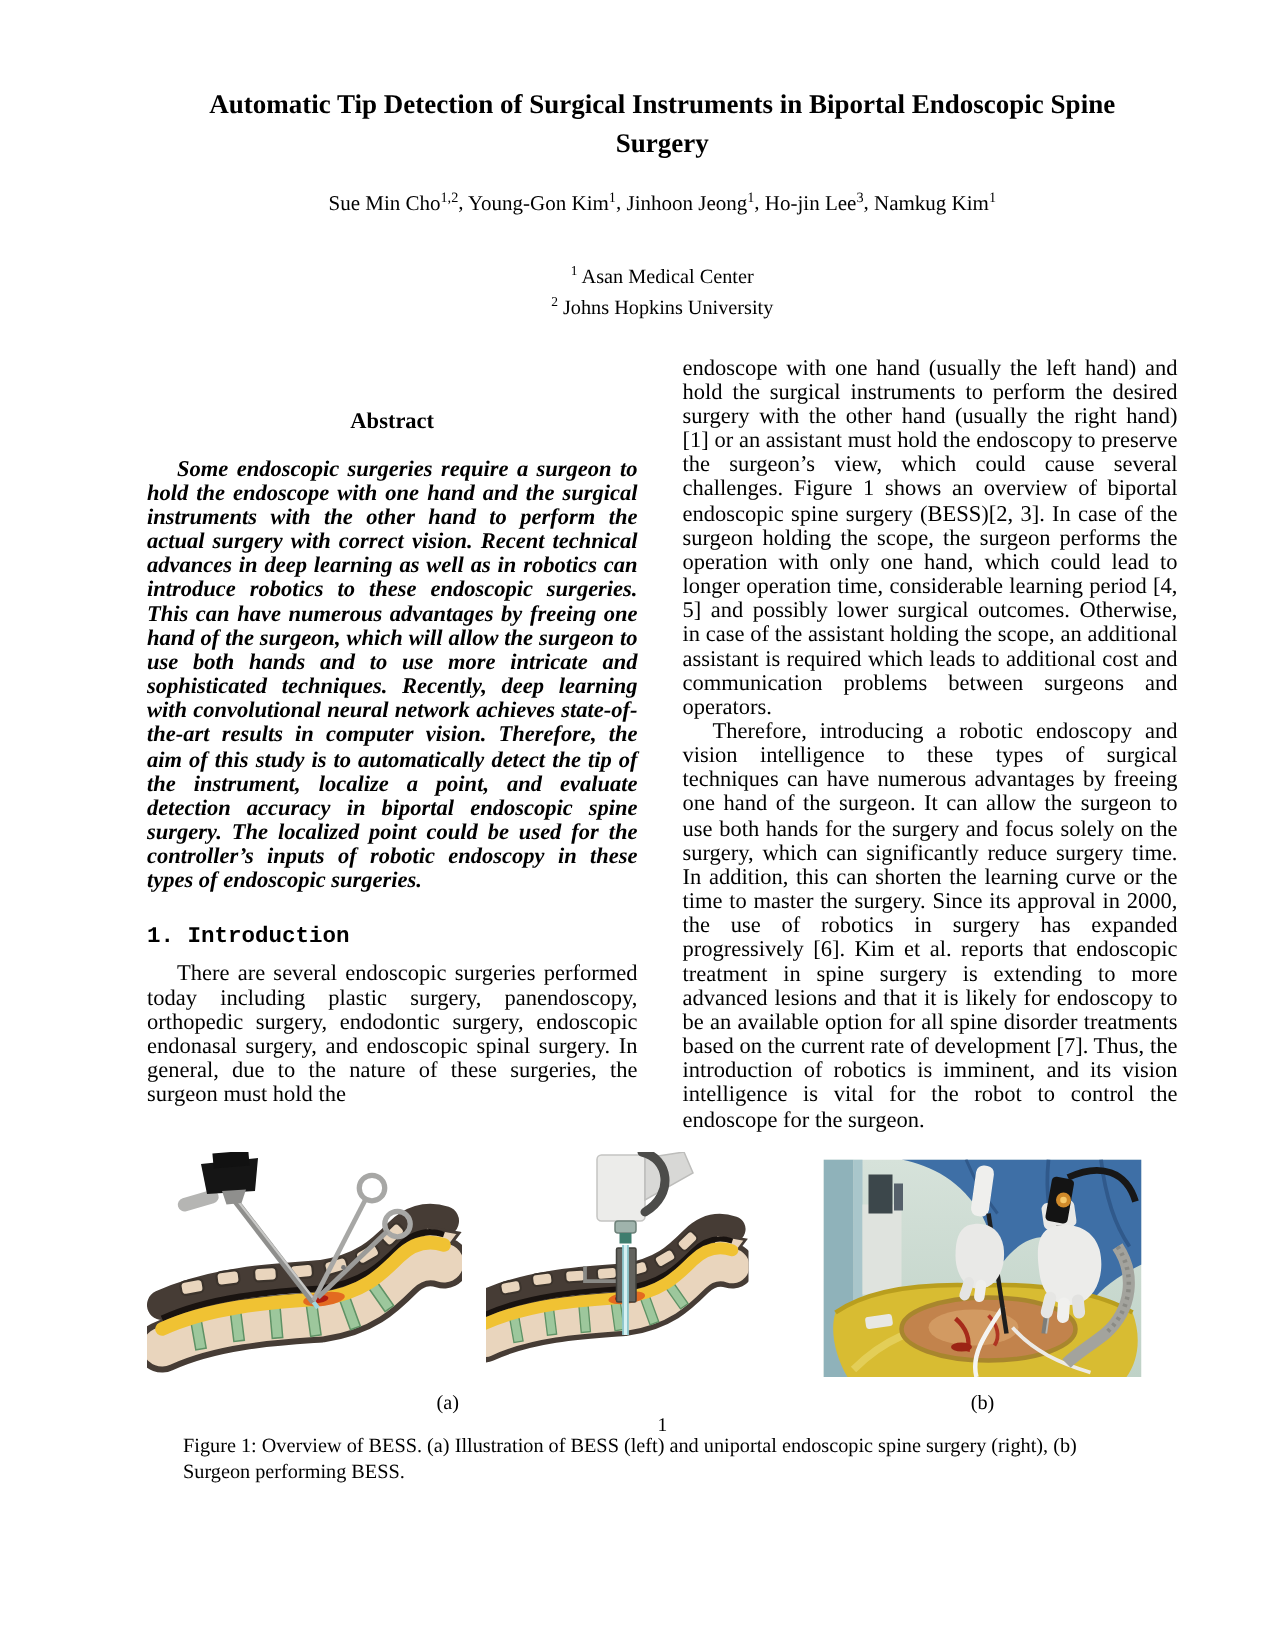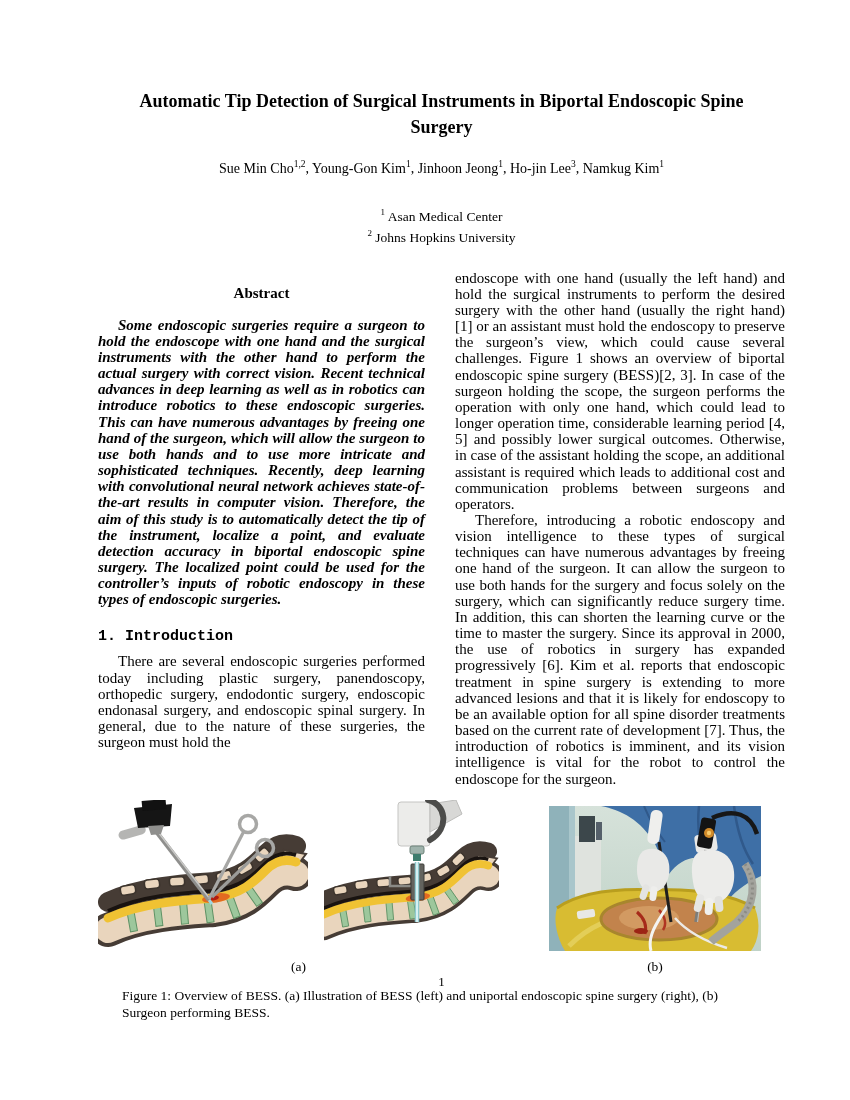--- a/index.html
+++ b/index.html
@@ -3,33 +3,33 @@
 <meta charset="utf-8">
 <style>
   * { box-sizing: border-box; }
   html, body { margin: 0; padding: 0; }
   body {
     width: 850px; height: 1100px;
     background: #ffffff; color: #000;
     font-family: "Liberation Serif", "DejaVu Serif", serif;
     position: relative; overflow: hidden;
   }
-  .page { padding: 88px 65px 0 98px; position: relative; }
+  .page { padding: 56px 65px 0 98px; position: relative; }
   .title {
     font-size: 18px; font-weight: bold; text-align: center;
     margin: 0 auto; max-width: 660px; line-height: 1.45;
   }
   .authors { text-align: center; font-size: 14px; margin-top: 19px; }
   .authors sup { font-size: 9.5px; }
   .affiliations { text-align: center; font-size: 13.5px; margin-top: 27px; line-height: 17.4px; }
   .affiliations sup { font-size: 9px; }
   .columns { display: flex; gap: 30px; margin-top: 24px; }
   .col-left { width: 327px; }
   .col-right { width: 330px; }
-  .abstract-heading { text-align: center; font-weight: bold; font-size: 15px; margin-top: 15px; }
+  .abstract-heading { text-align: center; font-weight: bold; font-size: 15px; margin-top: 35px; }
   p.body, p.abstract-body {
     font-size: 15px; line-height: 16.15px; text-align: justify; margin: 0;
   }
   p.abstract-body { font-style: italic; margin-top: 15px; font-weight: bold; }
   .indent { text-indent: 20px; }
   .section-heading { font-weight: bold; font-size: 15px; margin-top: 21px; margin-bottom: 8px; font-family: Liberation Mono, monospace; }
   .figure { margin-top: 13px; }
   .fig-row { display: flex; align-items: flex-end; }
   .fig-group-a { display: flex; gap: 16px; align-items: flex-end; }
   .fig-photo { margin-left: auto; margin-right: 24px; }

